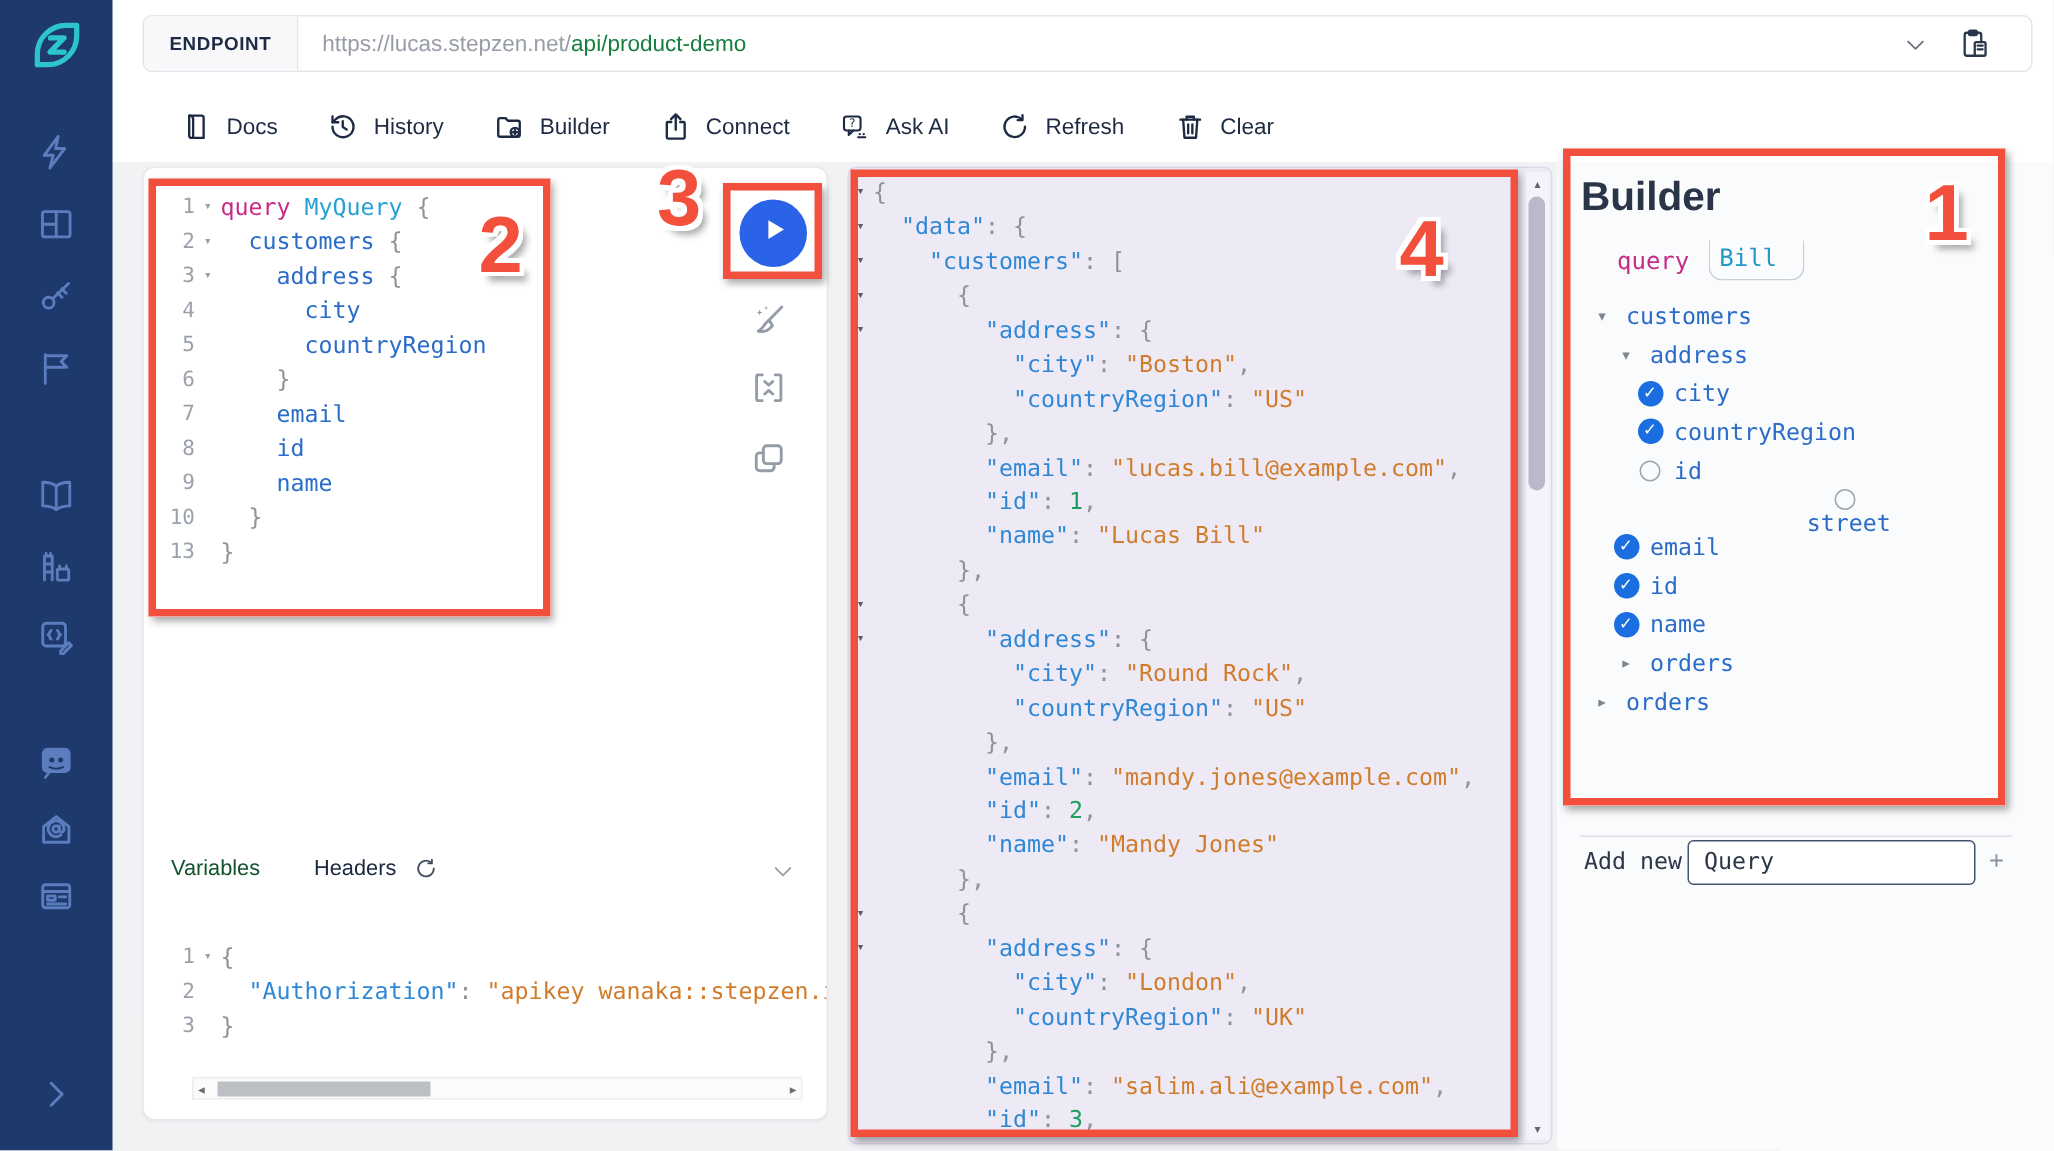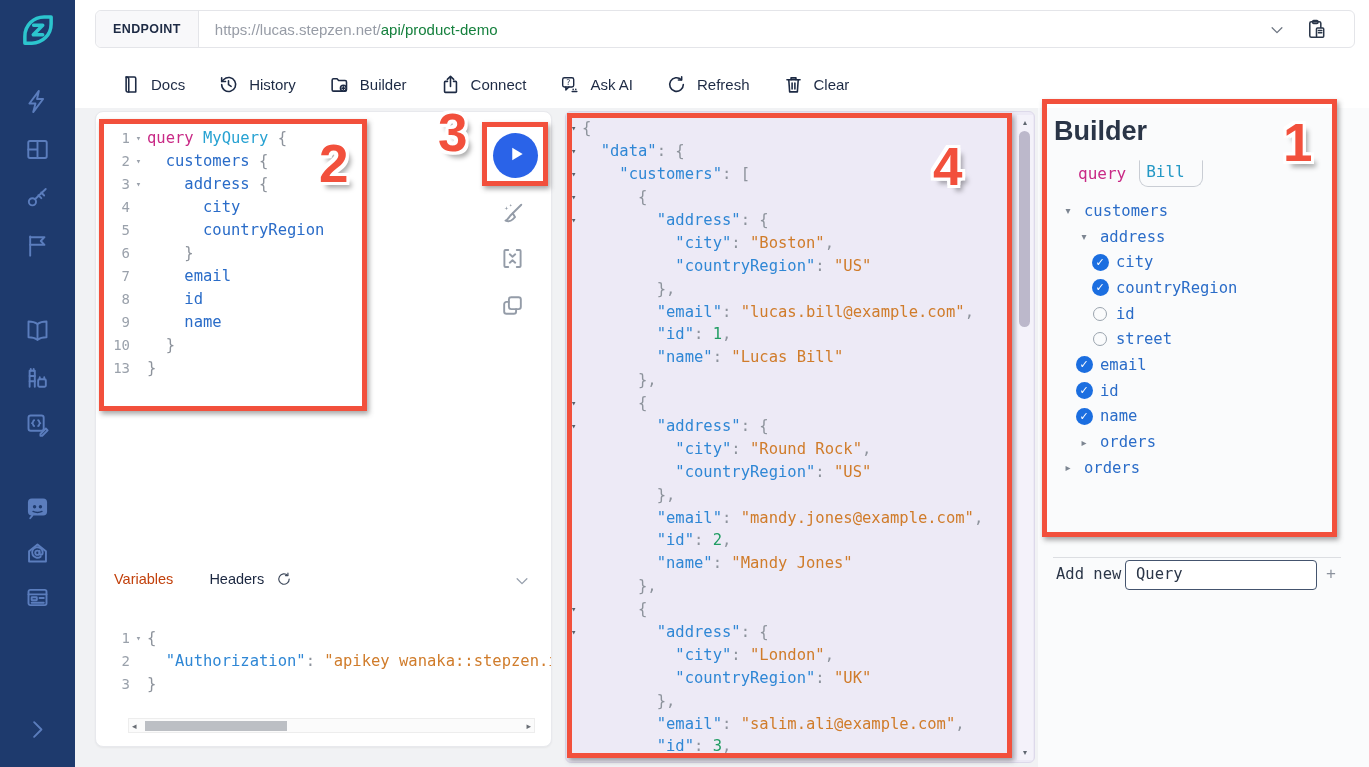--- a/index.html
+++ b/index.html
@@ -55,21 +55,21 @@
   .tok-p { color:#8d939c; } .tok-key { color:#2f87d5; } .tok-s { color:#d07c2b; } .tok-n { color:#209d63; }
 
   .play-btn { position:absolute; left:397px; top:21px; width:45px; height:45px; border-radius:50%;
               background:#2a63e8; display:flex; align-items:center; justify-content:center; cursor:pointer; }
   .play-btn svg { width:20px; height:20px; }
   .side-act { position:absolute; left:403px; width:27px; height:27px; color:#949ca8; cursor:pointer; }
   .side-act svg { width:100%; height:100%; }
   .act-prettify { top:88px; } .act-merge { top:133px; } .act-copy { top:180px; }
 
   .tabs { position:absolute; left:18px; top:459px; display:flex; align-items:center; font-size:14.5px; }
-  .tab-variables { color:#c2410c; cursor:pointer;text-align:center; }
+  .tab-variables { color:#14532d; cursor:pointer;text-align:center; }
   .tab-headers { color:#1b2740; cursor:pointer; margin-left:36px; }
   .tab-refresh { width:16px; height:16px; color:#414c5e; margin-left:12px; cursor:pointer; }
   .tab-refresh svg { width:100%; height:100%; }
   .pane-chevron { position:absolute; right:20px; top:460px; width:18px; height:18px; color:#97a0ad; cursor:pointer; }
 
   .h-scroll { position:absolute; left:32px; top:606px; width:407px; height:15px; background:#fbfbfb;
               border:1px solid #ededed; cursor:pointer; }
   .h-scroll .thumb { position:absolute; left:16px; top:2px; width:142px; height:10px; background:#bcbfc4; }
   .h-arrow { position:absolute; top:1px; font-size:9px; color:#696e75; line-height:12px; }
   .h-arrow.l { left:3px; } .h-arrow.r { right:3px; }
@@ -403,21 +403,21 @@
               <span class="t-check">✓</span>
             </span>
             <span class="t-label">countryRegion</span>
           </div>
           <div class="tree-row" style="padding-left: 52px;">
             <span class="t-ctl">
               <span class="t-uncheck"></span>
             </span>
             <span class="t-label">id</span>
           </div>
-          <div class="tree-row" style="padding-left: 52px;">
+          <div class="tree-row" style="padding-left: 52px; flex-direction: column;">
             <span class="t-ctl">
               <span class="t-uncheck"></span>
             </span>
             <span class="t-label">street</span>
           </div>
           <div class="tree-row" style="padding-left: 36px;">
             <span class="t-ctl">
               <span class="t-check">✓</span>
             </span>
             <span class="t-label">email</span>

